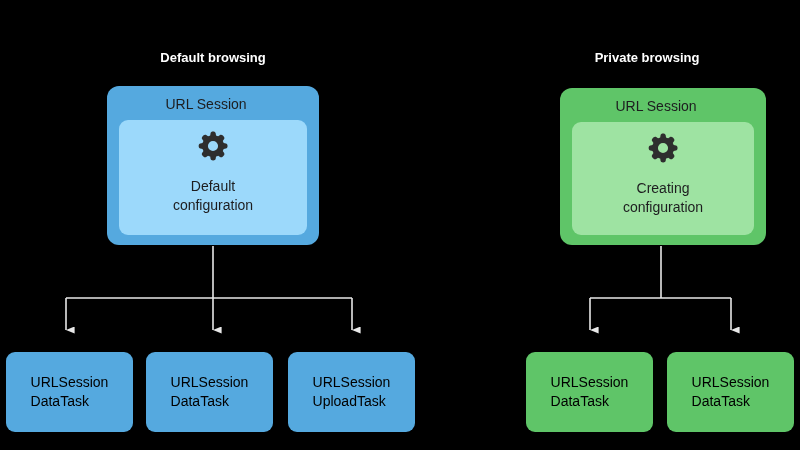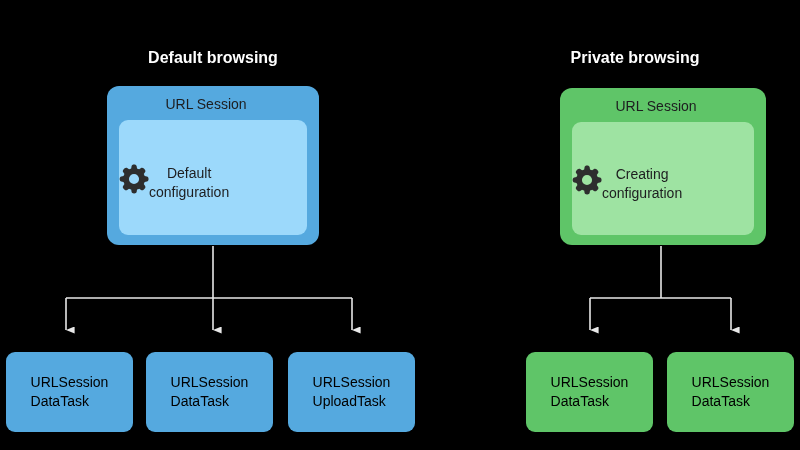--- a/index.html
+++ b/index.html
@@ -38,29 +38,29 @@
   .caption .caption-label {
     font-weight: 700;
   }
   .caption .caption-text {
     font-weight: 400;
   }
 
   
   .column-heading {
     position: absolute;
-    font-size: 16px;
+    font-size: 13px;
     font-weight: 700;
     line-height: 24px;
     text-align: center;
     color: #ffffff;
     white-space: nowrap;
   }
   #heading-default  { left: 107px; top: 46px; width: 212px; }
-  #heading-private  { left: 532px; top: 46px; width: 206px; }
+  #heading-private  { left: 544px; top: 46px; width: 206px; }
 
   
   .session-card {
     position: absolute;
     border-radius: 12px;
     box-sizing: border-box;
     padding: 8px 24px 10px 10px;
   }
   #session-default {
     left: 107px; top: 86px;
@@ -83,24 +83,26 @@
 
   
   .config-card {
     position: absolute;
     left: 12px;
     right: 12px;
     top: 34px;
     bottom: 10px;
     border-radius: 9px;
     display: flex;
+    flex-direction: column;
     align-items: center;
     justify-content: flex-start;
     padding-top: 11px;
     box-sizing: border-box;
+    gap: 8px;
   }
   #config-default { background: #9CD9FB; }
   #config-private { background: #9EE3A2; }
 
   .gear-icon {
     display: block;
     width: 30px;
     height: 30px;
     margin-bottom: 8px;
   }

